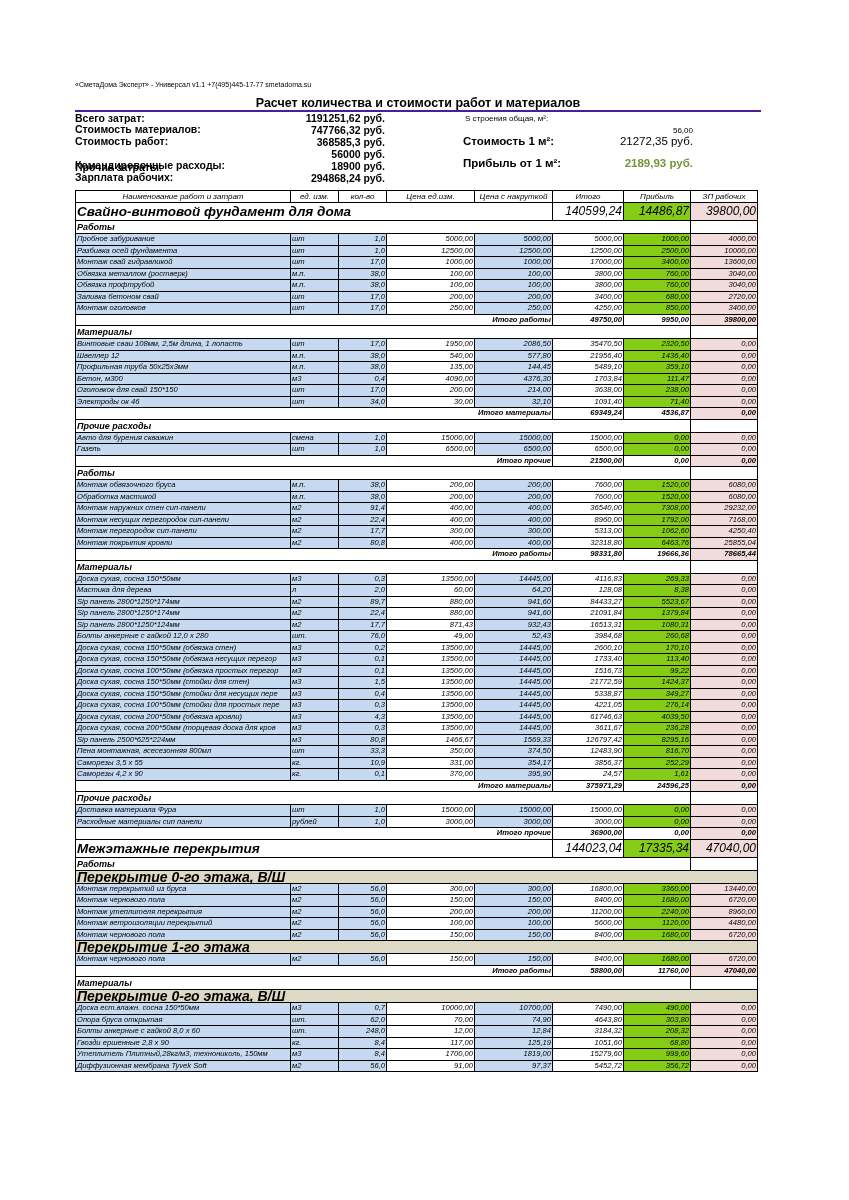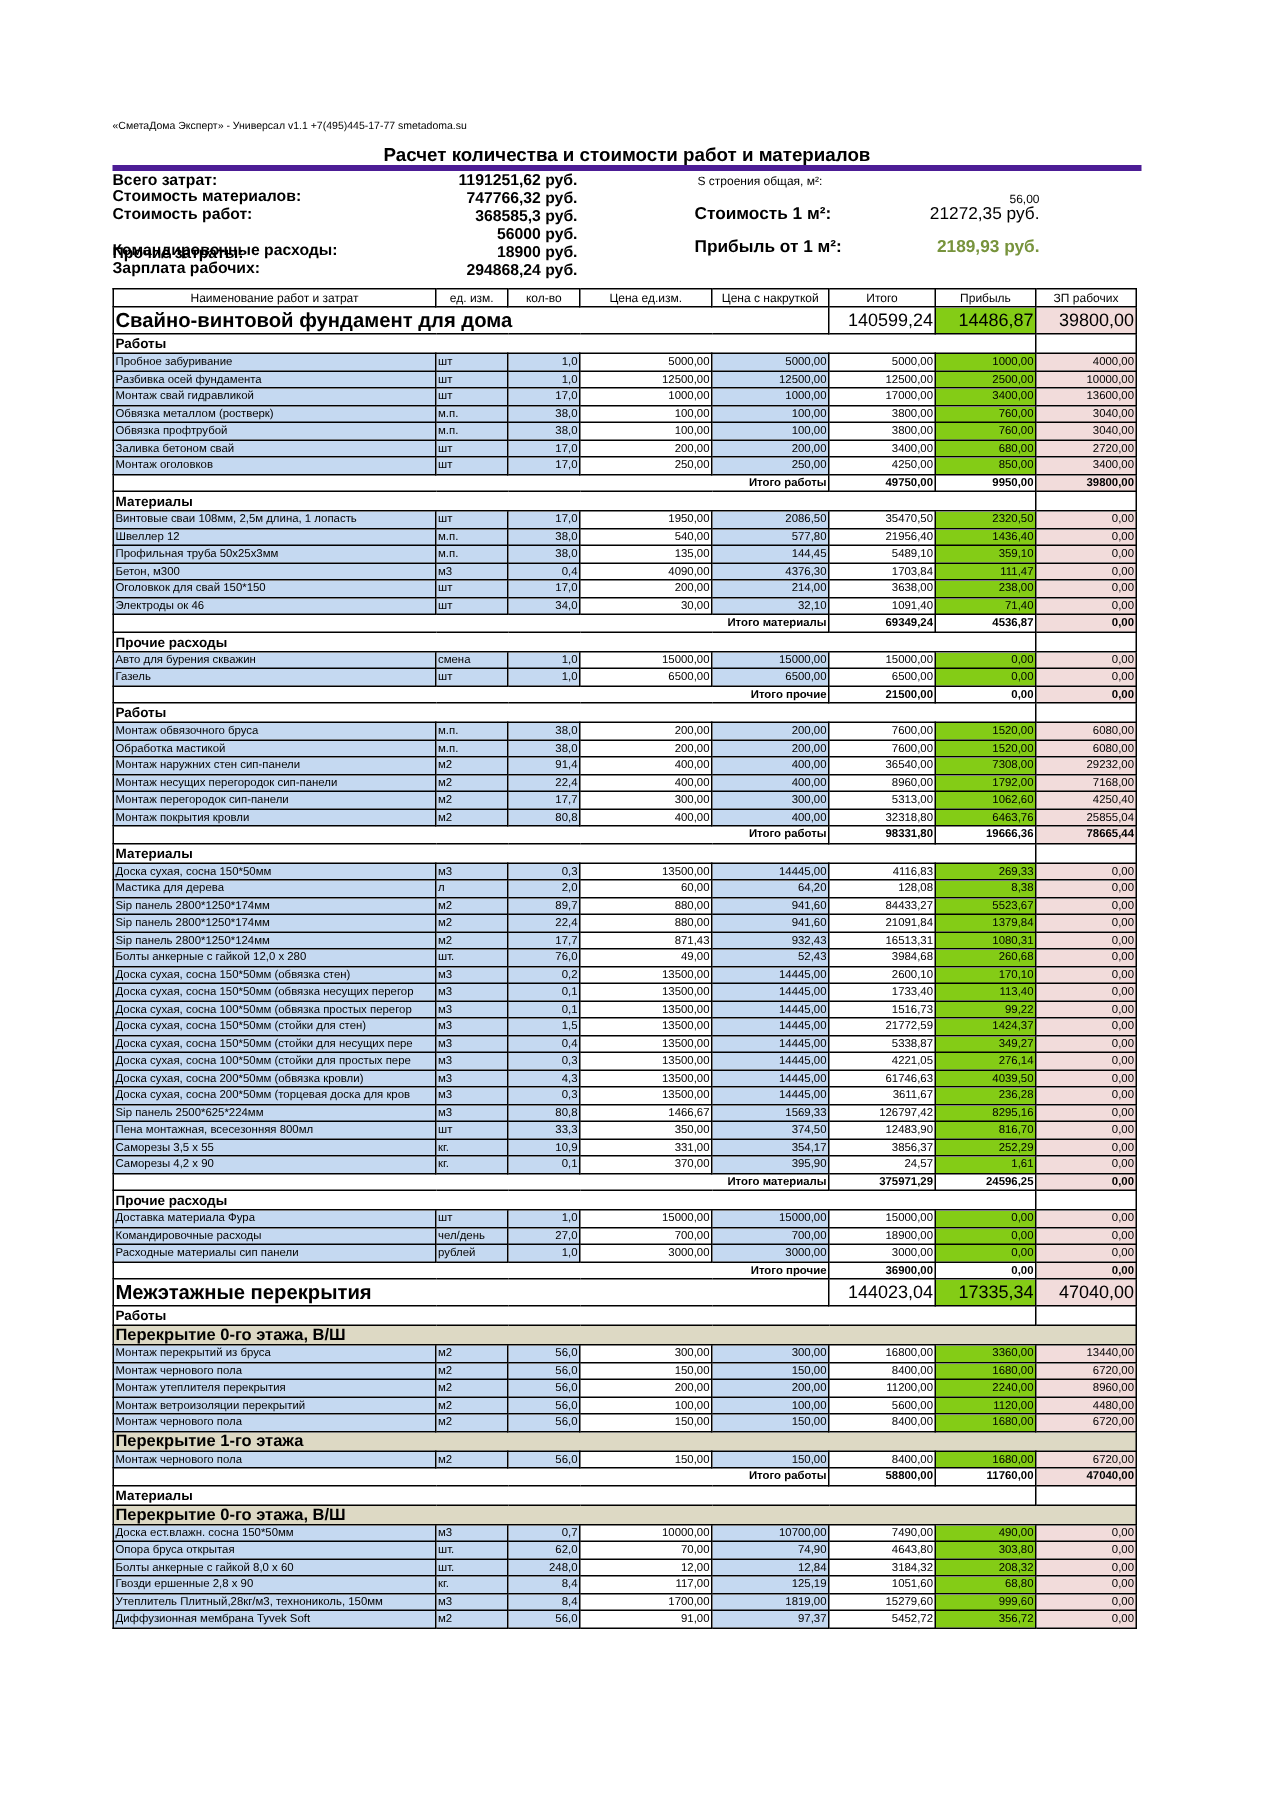--- a/index.html
+++ b/index.html
@@ -1,48 +1,48 @@
 <!DOCTYPE html>
 <html><head>
 <meta charset="utf-8">
 <style>
   html, body { margin:0; padding:0; background:#ffffff; }
   body { width:849px; height:1200px; position:relative; overflow:hidden;
          font-family:"Liberation Sans", sans-serif; color:#000; }
   .page { position:absolute; left:75px; top:80px; width:686px; }
   .brand { font-size:7px; height:10px; line-height:10px; margin-bottom:6px; }
   .title { text-align:center; font-size:12.5px; font-weight:bold; height:14px; line-height:14px; }
-  .summary { position:relative; height:78px; font-size:10.5px; font-weight:bold; border-top:4px solid #4c1d95; }
+  .summary { position:relative; height:78px; font-size:10.5px; font-weight:bold; border-top:2px solid #4c1d95; }
   .sum-row { position:absolute; left:0; height:11px; line-height:11px; }
   .sum-val { position:absolute; height:11px; line-height:11px; text-align:right; width:120px; }
   .s-label { font-weight:normal; font-size:8px; }
   .big-label { font-size:11.5px; }
   .big-val { font-size:11.5px; font-weight:normal; }
   .profit-val { color:#77933c; font-weight:bold; }
-  table { border-collapse:collapse; table-layout:fixed; width:560px; font-size:7.6px; }
+  table { border-collapse:collapse; table-layout:fixed; width:560px; font-size:7.6px;font-style:italic; }
   td { padding:0 1px; height:10.5px; line-height:10px; white-space:nowrap; overflow:hidden; border:1px solid #000; }
   .hdr td { text-align:center; font-size:8px; height:11px; }
   .c-name { width:215px; }
   .c-unit { width:48px; }
   .c-qty  { width:48px; }
   .c-price{ width:88px; }
   .c-mark { width:78px; }
   .c-tot  { width:71px; }
   .c-prof { width:67px; }
   .c-wage { width:67px; }
   .blue { background:#c5d9f1; }
   .green { background:#84cc16; }
   .pink { background:#f2dcdb; }
   .beige { background:#ddd9c4; }
   .r { text-align:right; }
   .cen { }
   .section td { font-size:13.5px; font-weight:bold; height:17px; line-height:17px; }
   .section td.num { font-weight:normal; font-size:12px; text-align:right; }
   .group td { font-weight:bold; font-size:9px; height:12px; }
-  .sub td { font-weight:bold; font-size:11px; height:12px; }
+  .sub td { font-weight:bold; font-size:14px; height:12px; }
   .total td { font-weight:bold; }
   .total td.lbl { text-align:right; font-size:7.6px; }
 </style>
 </head>
 <body>
 
 <div class="page">
   <div class="brand">«СметаДома Эксперт» - Универсал v1.1 +7(495)445-17-77 smetadoma.su</div>
   <div class="title">Расчет количества и стоимости работ и материалов</div>
 
@@ -544,30 +544,20 @@
       <td class="blue">Доставка материала Фура</td>
       <td class="blue cen">шт</td>
       <td class="blue r">1,0</td>
       <td class="r">15000,00</td>
       <td class="blue r">15000,00</td>
       <td class="r">15000,00</td>
       <td class="green r">0,00</td>
       <td class="pink r">0,00</td>
     </tr>
         <tr>
-      <td class="blue">Командировочные расходы</td>
-      <td class="blue cen">чел/день</td>
-      <td class="blue r">27,0</td>
-      <td class="r">700,00</td>
-      <td class="blue r">700,00</td>
-      <td class="r">18900,00</td>
-      <td class="green r">0,00</td>
-      <td class="pink r">0,00</td>
-    </tr>
-        <tr>
       <td class="blue">Расходные материалы сип панели</td>
       <td class="blue cen">рублей</td>
       <td class="blue r">1,0</td>
       <td class="r">3000,00</td>
       <td class="blue r">3000,00</td>
       <td class="r">3000,00</td>
       <td class="green r">0,00</td>
       <td class="pink r">0,00</td>
     </tr>
         <tr class="total">

